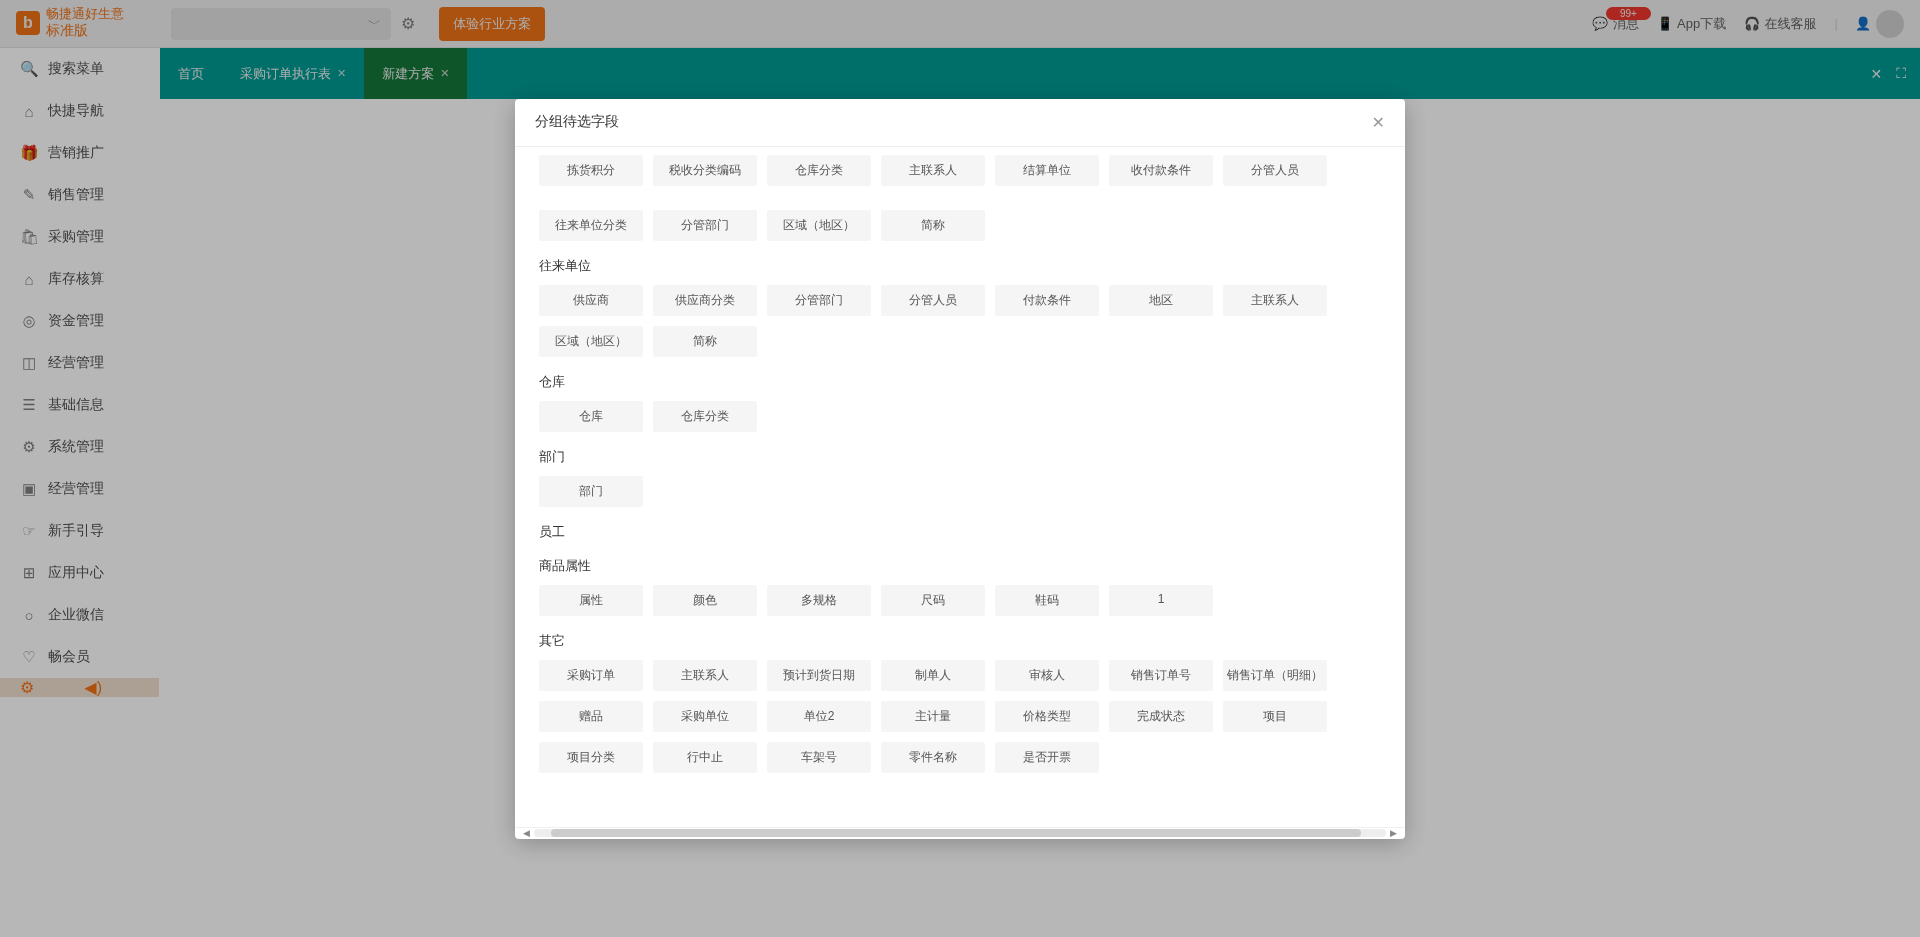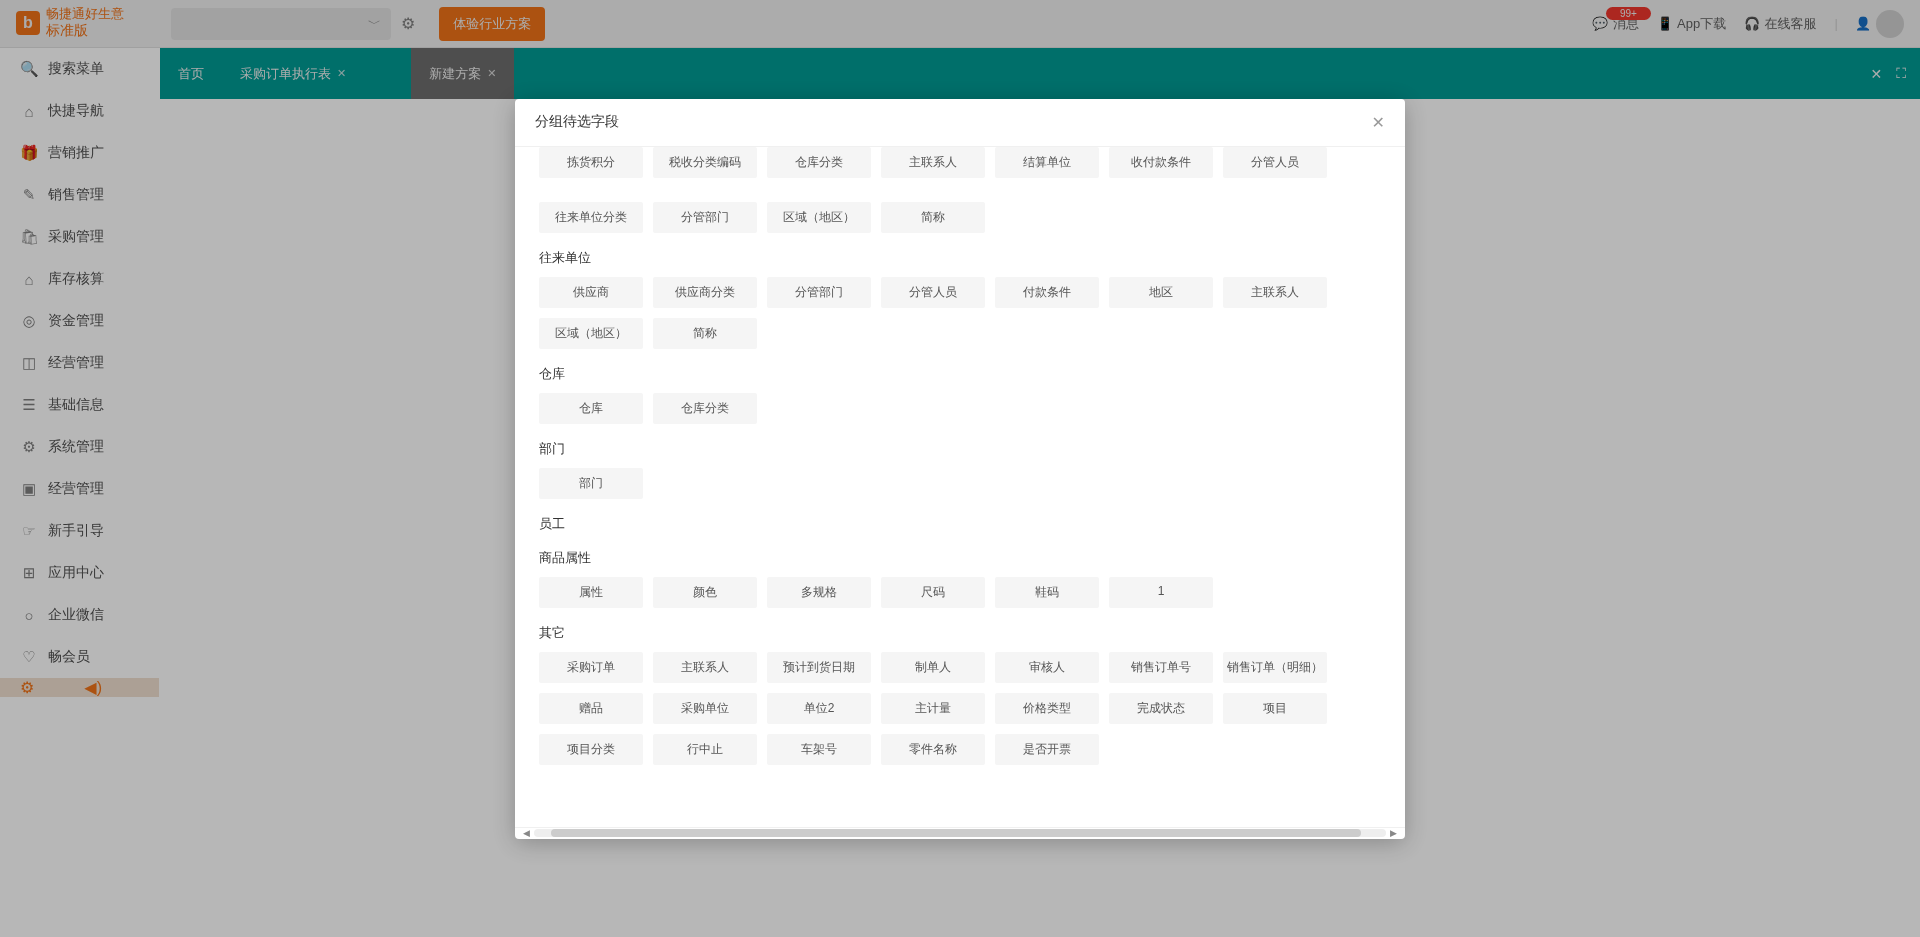--- a/index.html
+++ b/index.html
@@ -21,21 +21,21 @@
 
 
 .sidebar { position: absolute; left: 0; top: 48px; width: 160px; bottom: 0; background: #fff; border-right: 1px solid #eee; display: flex; flex-direction: column; }
 .sidebar-item { display: flex; align-items: center; gap: 10px; padding: 12px 20px; color: #555; font-size: 14px; cursor: pointer; }
 .sidebar-item .icon { width: 18px; text-align: center; color: #888; font-size: 15px; }
 .sidebar-footer { margin-top: auto; background: #ffeedd; height: 40px; display: flex; align-items: center; padding: 0 20px; gap: 50px; color: #ff7a1a; }
 
 
 .tabs-bar { position: absolute; left: 160px; right: 0; top: 48px; height: 51px; background: #00a59e; display: flex; align-items: center; color: #fff; font-size: 13px; }
 .tab { padding: 0 18px; height: 100%; display: flex; align-items: center; gap: 6px; cursor: pointer; }
-.tab.active { background: #737373; margin-left: 47px; }
+.tab.active { background: #15803d; }
 .tab .close { font-size: 11px; opacity: 0.8; }
 .tabs-right { margin-left: auto; display: flex; align-items: center; gap: 14px; padding-right: 14px; }
 .tabs-right span { cursor: pointer; font-size: 14px; }
 
 
 .main { position: absolute; left: 160px; right: 0; top: 88px; bottom: 0; background: #fff; overflow: hidden; }
 
 
 .overlay { position: fixed; inset: 0; background: rgba(0,0,0,0.25); z-index: 10; }
 .modal { position: fixed; left: 50%; top: 50%; transform: translate(-50%, -50%); width: 890px; height: 740px; background: #fff; border-radius: 4px; z-index: 11; display: flex; flex-direction: column; box-shadow: 0 4px 24px rgba(0,0,0,0.25); }
@@ -199,21 +199,21 @@
 
 </div>
 
 <div class="overlay"></div>
 <div class="modal">
   <div class="modal-head">
     <span>分组待选字段</span>
     <span class="modal-close">✕</span>
   </div>
   <div class="modal-body" id="modal-body">
-      <div class="field-tags" style="">
+      <div class="field-tags" style="margin-top: 8px;">
         <div class="field-tag">拣货积分</div>
         <div class="field-tag">税收分类编码</div>
         <div class="field-tag">仓库分类</div>
         <div class="field-tag">主联系人</div>
         <div class="field-tag">结算单位</div>
         <div class="field-tag">收付款条件</div>
         <div class="field-tag">分管人员</div>
       </div>
       <div class="field-tags" style="margin-top: 24px;">
         <div class="field-tag">往来单位分类</div>

